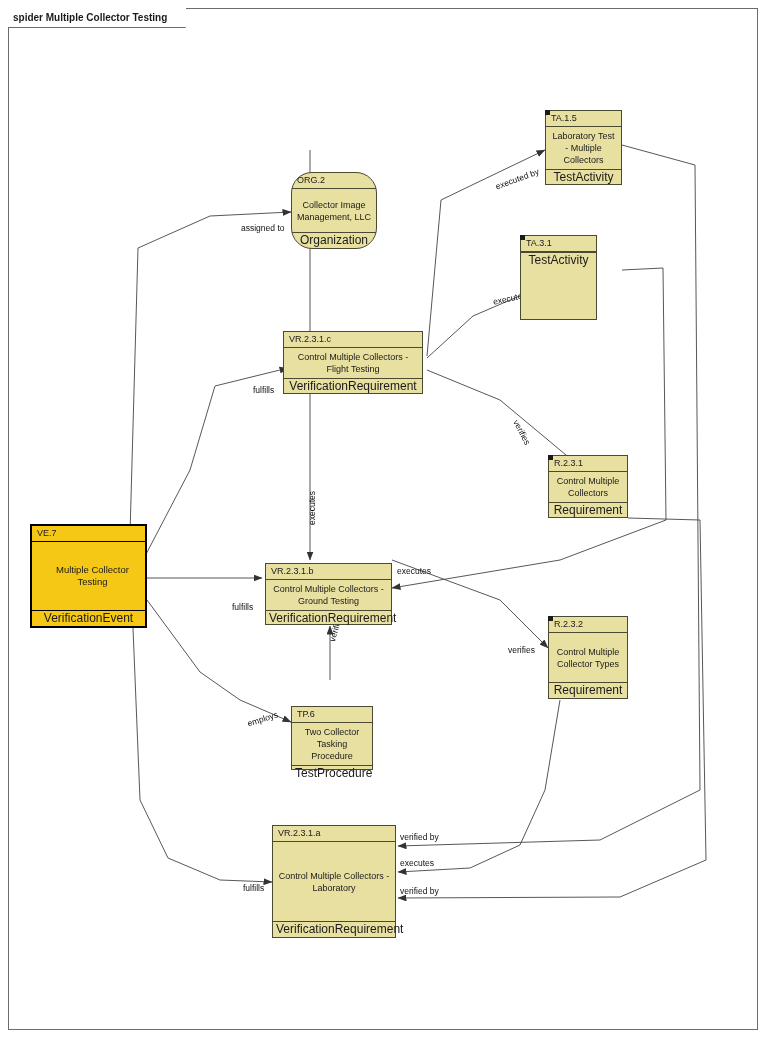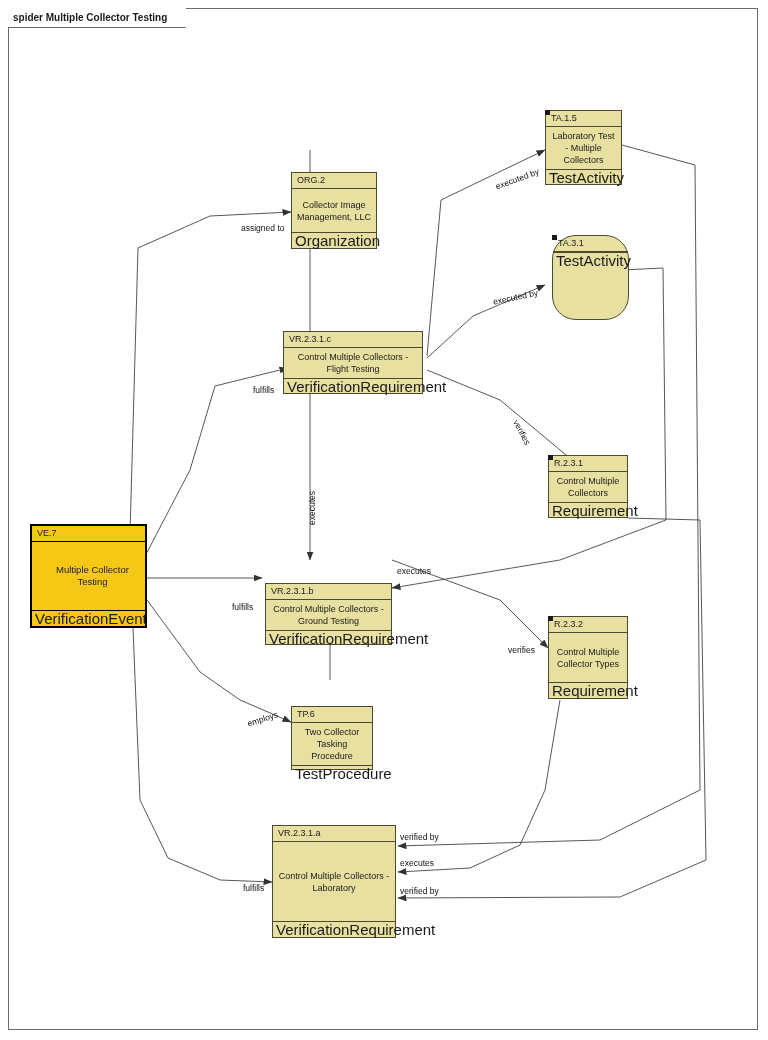--- a/index.html
+++ b/index.html
@@ -109,21 +109,21 @@
     font-size: 9px;
   }
   .node.highlight .node-name {
     font-size: 9.5px;
     margin-left: 8px;
   }
   .node-stereo {
     border-top: 1px solid #4a4a33;
     text-align: center;
     padding: 2px 3px;
-    font-size: 15px;
+    font-size: 12px;
     line-height: 11px;
     white-space: nowrap;
   }
   .node.highlight .node-id,
   .node.highlight .node-stereo {
     border-color: #000000;
   }
   
   .elabel {
     position: absolute;
@@ -210,27 +210,27 @@
   <div class="elabel" style="left:400px; top:858px;">executes</div>
 
   <div class="elabel" style="left:400px; top:886px;">verified by</div>
 
   <div class="node pinned" style="left:545px; top:110px; width:77px; height:75px;">
     <div class="node-id">TA.1.5</div>
     <div class="node-name">Laboratory Test - Multiple Collectors</div>
     <div class="node-stereo">TestActivity</div>
   </div>
 
-  <div class="node" style="left:291px; top:172px; width:86px; height:77px;">
+  <div class="node" style="left:291px; top:172px; width:86px; height:77px;border-radius:21px;">
     <div class="node-id">ORG.2</div>
     <div class="node-name">Collector Image Management, LLC</div>
     <div class="node-stereo">Organization</div>
   </div>
 
-  <div class="node pinned" style="left:552px; top:235px; width:77px; height:85px;border-radius:24px;">
+  <div class="node pinned" style="left:520px; top:235px; width:77px; height:85px;">
     <div class="node-id">TA.3.1</div>
     <div class="node-stereo">TestActivity</div>
   </div>
 
   <div class="node" style="left:283px; top:331px; width:140px; height:63px;justify-content:space-between;">
     <div class="node-id">VR.2.3.1.c</div>
     <div class="node-name">Control Multiple Collectors - Flight Testing</div>
     <div class="node-stereo">VerificationRequirement</div>
   </div>
 
@@ -239,21 +239,21 @@
     <div class="node-name">Control Multiple Collectors</div>
     <div class="node-stereo">Requirement</div>
   </div>
 
   <div class="node highlight" style="left:30px; top:524px; width:117px; height:104px;">
     <div class="node-id">VE.7</div>
     <div class="node-name">Multiple Collector Testing</div>
     <div class="node-stereo">VerificationEvent</div>
   </div>
 
-  <div class="node" style="left:265px; top:563px; width:127px; height:62px; border-width:1.5px;margin-top:20px;">
+  <div class="node" style="left:265px; top:563px; width:127px; height:62px; border-width:1.5px;">
     <div class="node-id">VR.2.3.1.b</div>
     <div class="node-name">Control Multiple Collectors - Ground Testing</div>
     <div class="node-stereo">VerificationRequirement</div>
   </div>
 
   <div class="node pinned" style="left:548px; top:616px; width:80px; height:83px;">
     <div class="node-id">R.2.3.2</div>
     <div class="node-name">Control Multiple Collector Types</div>
     <div class="node-stereo">Requirement</div>
   </div>

